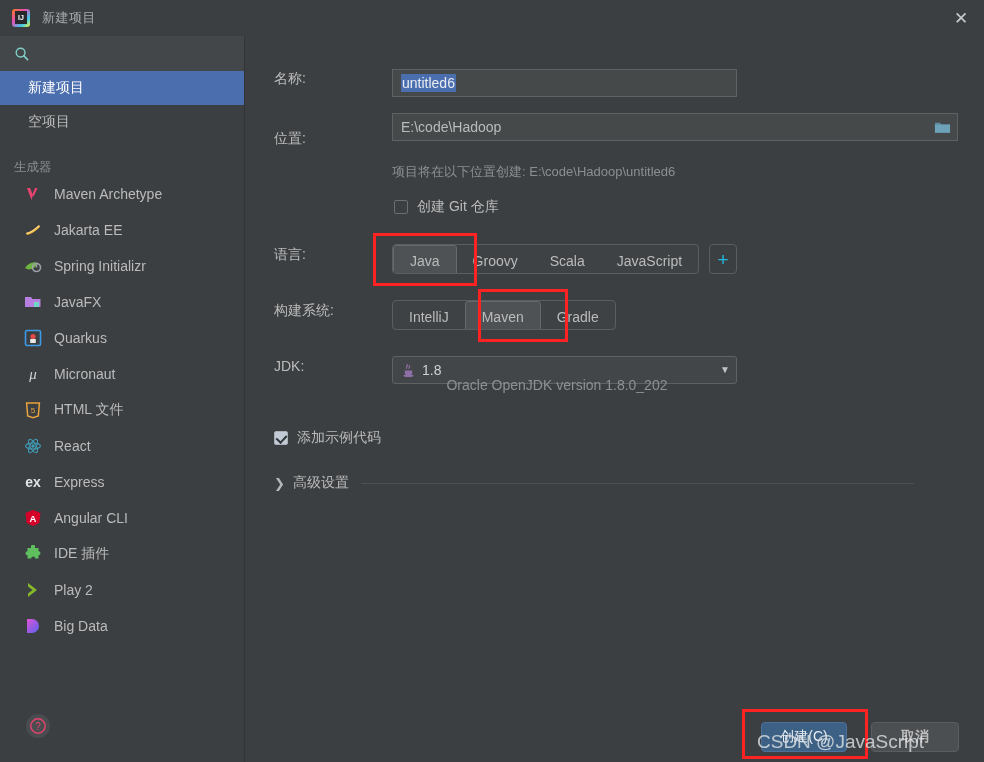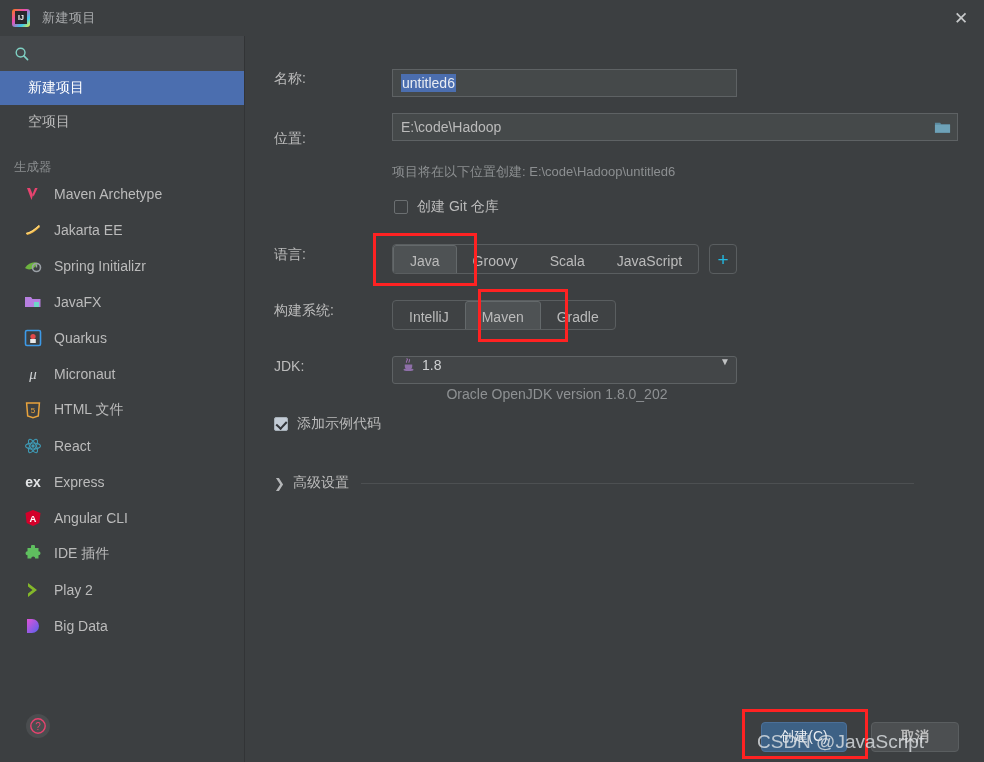--- a/index.html
+++ b/index.html
@@ -165,21 +165,21 @@
   }
   .plus-btn {
     width: 28px; height: 30px; margin-left: 10px;
     border: 1px solid #5a5e60; border-radius: 4px;
     display: flex; align-items: center; justify-content: center;
     color: #22b8e0; font-size: 19px; line-height: 1;
   }
 
   
   .combo {
-    display: inline-flex; align-items: flex-start;
+    display: inline-flex; align-items: center;
     height: 28px; padding: 0 6px 0 8px;
     border: 1px solid #5e6264; border-radius: 3px;
     background: #434648;
   }
   .jdk-ver { font-size: 14px; color: #cfd1d2; margin-right: 5px; }
   .jdk-desc { font-size: 14px; color: #8e9193; margin-top: 29px; }
   .caret {
     margin-left: 8px; color: #c0c2c3; font-size: 10px; line-height: 1;
   }
 
@@ -461,21 +461,21 @@
         <path d="M6 1.5 c2.5 1.8 -1.5 2.8 0 4.6" stroke="#9b6fb0" stroke-width="1.2" fill="none"></path>
         <path d="M8.6 2.4 c2 1.5 -1 2.2 0 3.7" stroke="#9b6fb0" stroke-width="1.1" fill="none"></path>
         <path d="M4 8 h8 v1.6 a4 4 0 0 1 -8 0 Z" fill="#8e6fa8"></path>
         <ellipse cx="8" cy="13.6" rx="5.4" ry="1.3" fill="#8e6fa8"></ellipse>
       </svg>
       <span class="jdk-ver">1.8</span>
       <span class="jdk-desc">Oracle OpenJDK version 1.8.0_202</span>
       <span class="caret" style="margin-left:auto;">▼</span>
     </div>
 
-    <div class="chk-row" style="position:absolute; left:28px; top:379px;">
+    <div class="chk-row" style="position:absolute; left:28px; top:393px;">
       <span class="chkbox checked"></span>
       <span class="chk-label">添加示例代码</span>
     </div>
 
     <div class="adv-row" style="position:absolute; left:28px; top:438px; width:640px;">
       <span class="adv-arrow">❯</span>
       <span class="adv-label">高级设置</span>
       <span class="adv-line"></span>
     </div>
 

